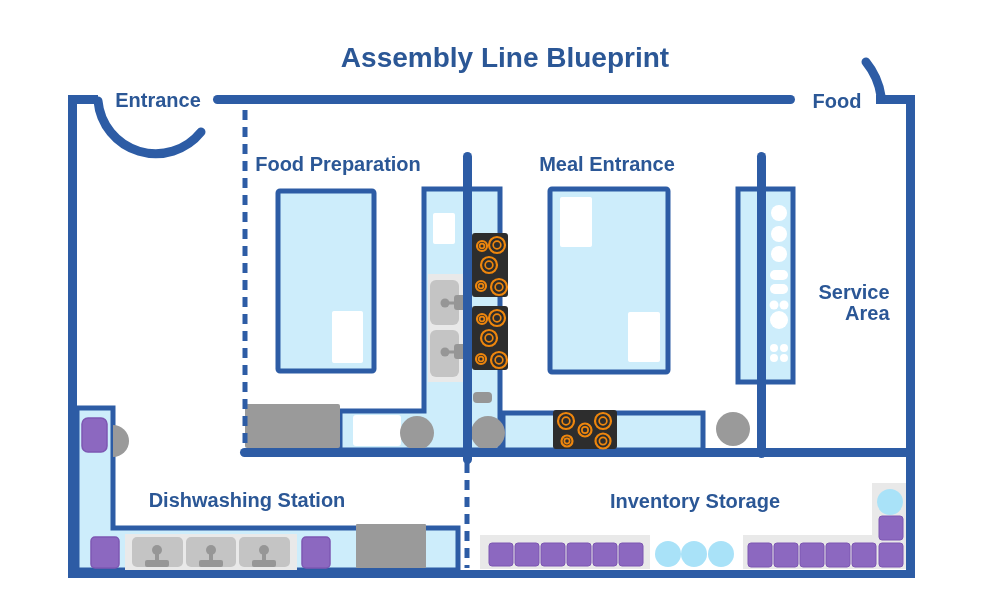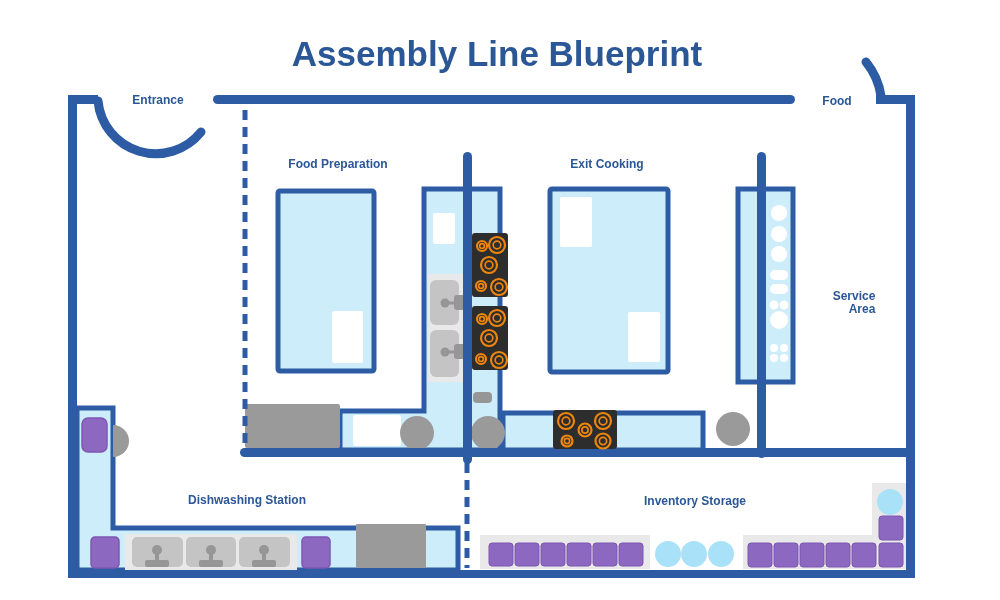--- a/index.html
+++ b/index.html
@@ -1,21 +1,21 @@
 <!DOCTYPE html>
 <html><head>
 <meta charset="utf-8">
 <style>
   html,body{margin:0;padding:0;background:#fff;}
   .stage{position:relative;width:1000px;height:600px;background:#fff;overflow:hidden;
          font-family:"Liberation Sans",sans-serif;}
   .stage svg{position:absolute;left:0;top:0;}
-  .title{position:absolute;left:0;top:30px;width:986px;margin:4px;text-align:center;
-         font-size:35px;font-weight:700;color:#2B5796;letter-spacing:0px;}
-  .lbl{position:absolute;font-weight:700;color:#2B5796;font-size:12px;white-space:nowrap;
+  .title{position:absolute;left:0;top:30px;width:986px;margin:12px;text-align:center;
+         font-size:28px;font-weight:700;color:#2B5796;letter-spacing:0px;}
+  .lbl{position:absolute;font-weight:700;color:#2B5796;font-size:20px;white-space:nowrap;
        transform:translate(-50%,-50%);z-index:3;}
   .lbl.two-line{white-space:pre-line;text-align:right;line-height:1.05;}
 </style>
 </head>
 <body>
 
 <div class="stage">
   <h1 class="title">Assembly Line Blueprint</h1>
   <svg id="plan" width="1000" height="600" viewBox="0 0 1000 600">
       <path d="M 77 570 L 77 408 L 113 408 L 113 528 L 458 528 L 458 570 Z" fill="#CDEDFB" stroke="#2D5CA5" stroke-width="5"></path>
@@ -136,18 +136,18 @@
       <circle cx="585" cy="430" r="6.5" fill="none" stroke="#EE860D" stroke-width="2.2"></circle>
       <circle cx="585" cy="430" r="3.12" fill="none" stroke="#EE860D" stroke-width="1.7"></circle>
       <circle cx="567" cy="441" r="5.5" fill="none" stroke="#EE860D" stroke-width="2.2"></circle>
       <circle cx="567" cy="441" r="2.6399999999999997" fill="none" stroke="#EE860D" stroke-width="1.7"></circle>
       <circle cx="603" cy="441" r="7.5" fill="none" stroke="#EE860D" stroke-width="2.2"></circle>
       <circle cx="603" cy="441" r="3.5999999999999996" fill="none" stroke="#EE860D" stroke-width="1.7"></circle>
     </svg>
   <div class="lbl" style="left:158px;top:100px">Entrance</div>
   <div class="lbl" style="left:837px;top:101px">Food</div>
   <div class="lbl" style="left:338px;top:164px">Food Preparation</div>
-  <div class="lbl" style="left:607px;top:164px">Exit Cooking</div>
+  <div class="lbl" style="left:607px;top:164px">Meal Entrance</div>
   <div class="lbl two-line" style="left:854px;top:303px">Service
 Area</div>
   <div class="lbl" style="left:695px;top:501px">Inventory Storage</div>
   <div class="lbl" style="left:247px;top:500px">Dishwashing Station</div>
 </div>
 
 </body></html>

